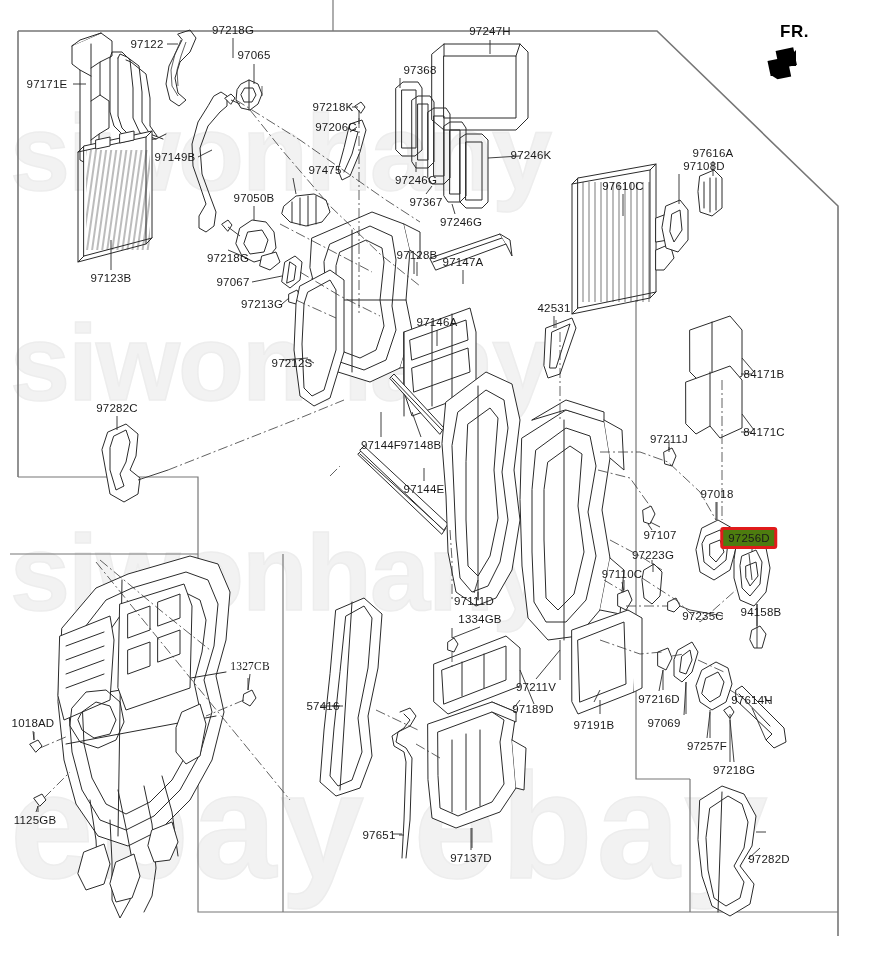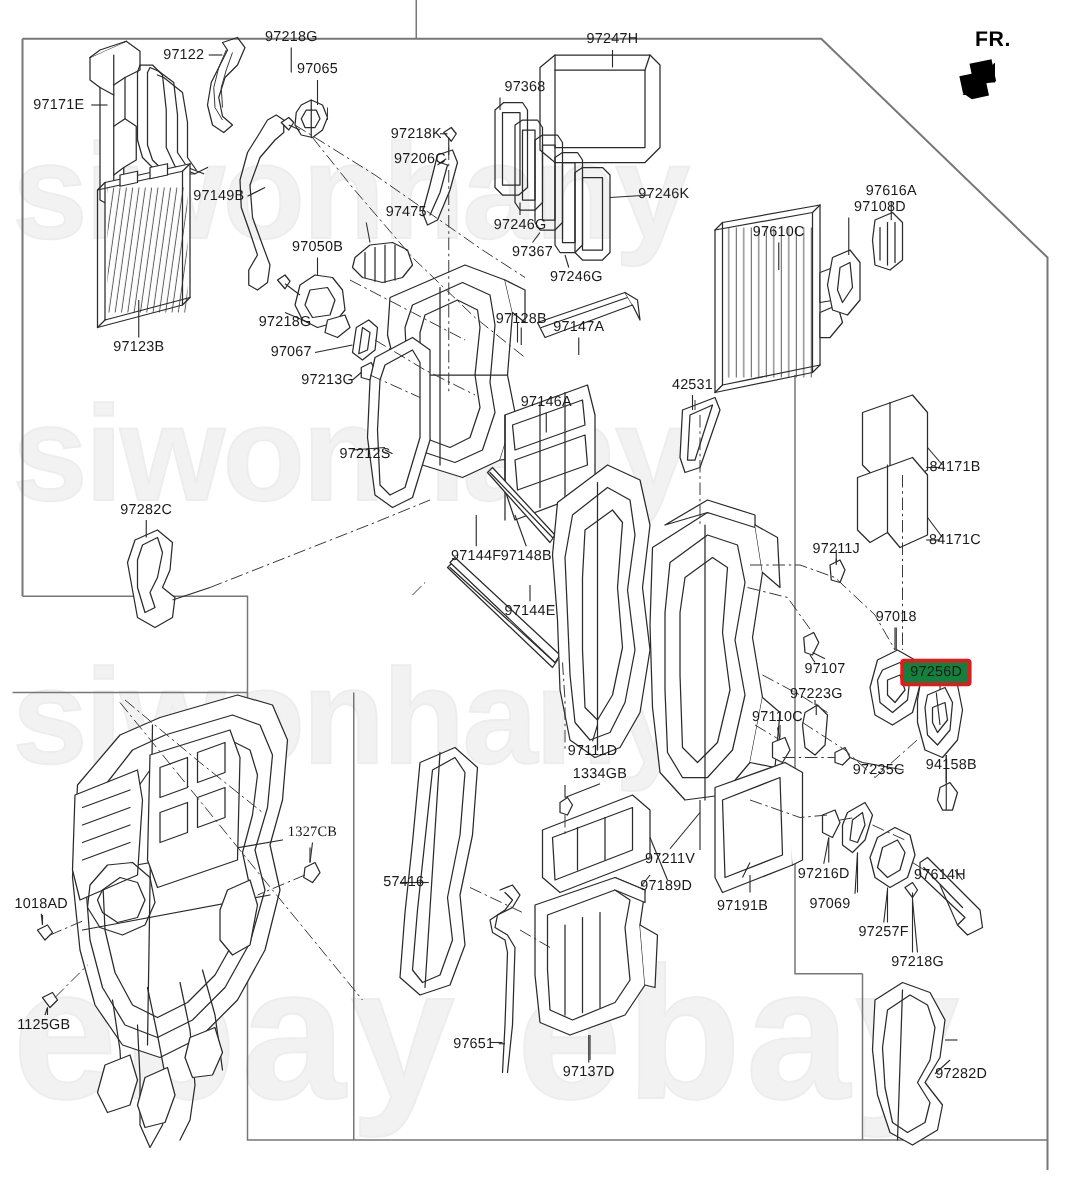--- a/index.html
+++ b/index.html
@@ -33,21 +33,21 @@
     position:absolute;
     z-index:6;
     font-family:"Liberation Sans",sans-serif;
     font-size:11.5px;
     color:#1a1a1a;
     letter-spacing:0.2px;
     white-space:nowrap;
     transform:translate(-50%,-50%);
   }
   .lbl.hl{
-    background:#15803d;
+    background:#4d7c0f;
     border:3px solid #e01b1b;
     border-radius:3px;
     padding:2px 5px;
     font-weight:400;
     box-sizing:border-box;
   }
   
   #fr-indicator{
     position:absolute;z-index:7;
     left:762px;top:22px;

